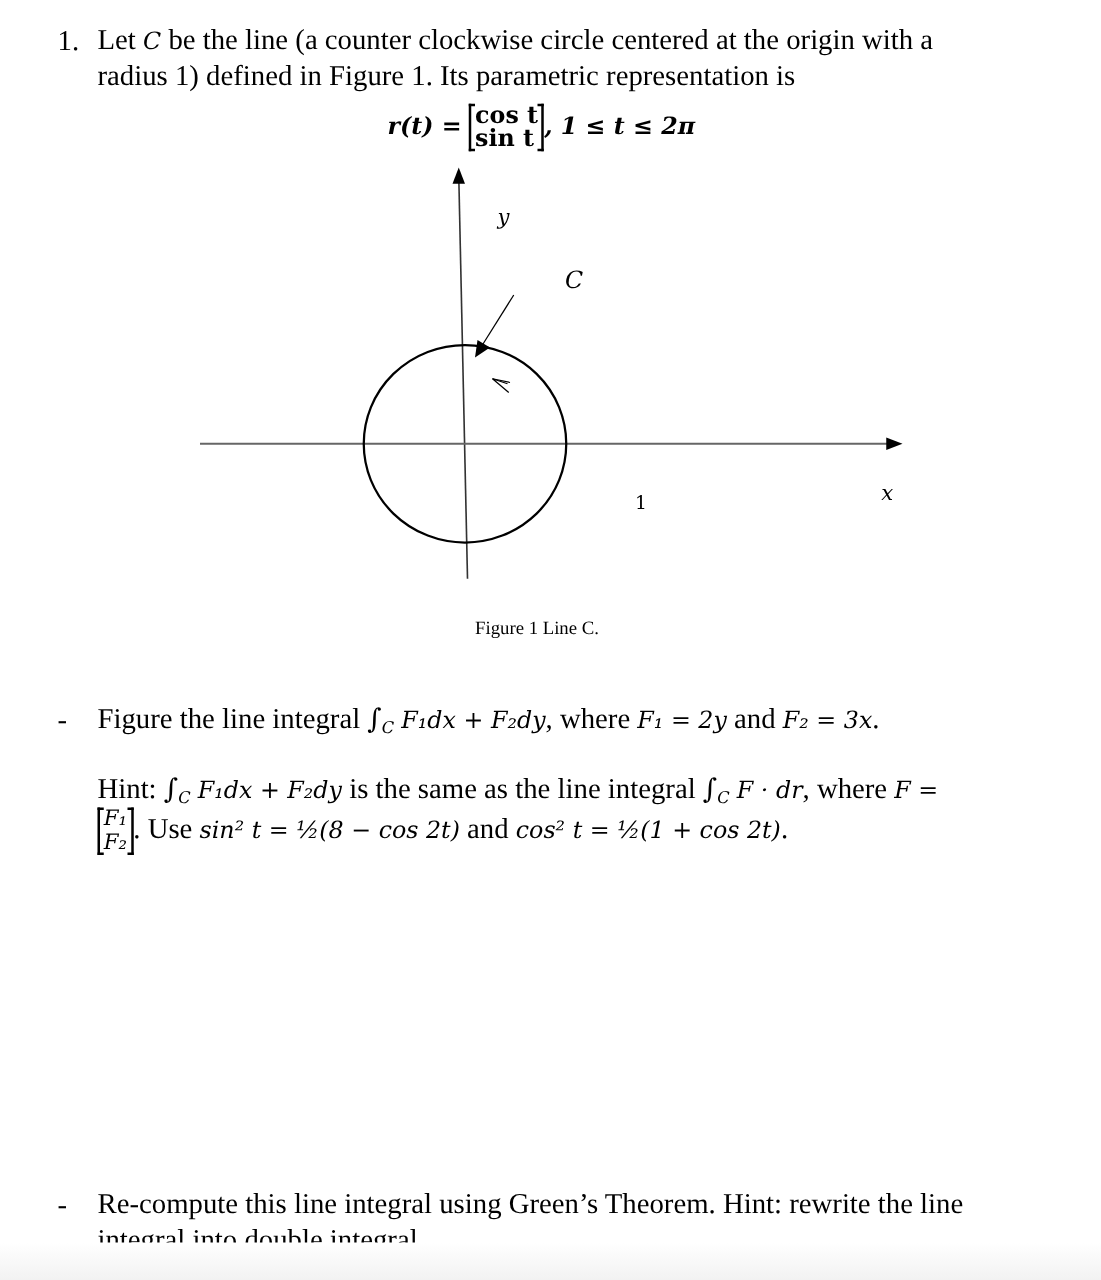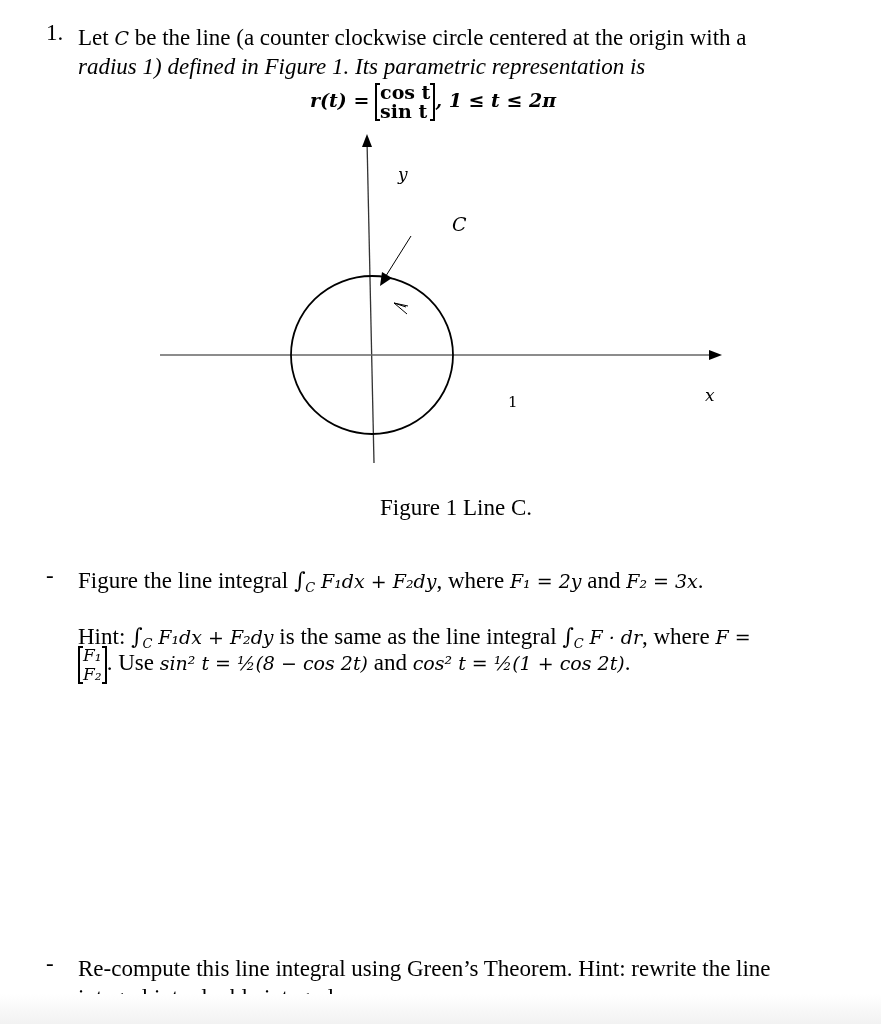--- a/index.html
+++ b/index.html
@@ -5,50 +5,50 @@
   html, body { margin: 0; padding: 0; }
   body {
     width: 881px; height: 1024px; position: relative; overflow: hidden;
     background: #ffffff; color: #000;
     font-family: "Liberation Serif", serif;
   }
   .bottom-fade {
     position: absolute; left: 0; right: 0; bottom: 0; height: 30px;
     background: linear-gradient(#ffffff, #f2f2f2);
   }
-  .line { position: absolute; font-size: 23px; line-height: 36px; white-space: nowrap; }
+  .line { position: absolute; font-size: 23px; line-height: 24px; white-space: nowrap; }
   .math { font-family: "DejaVu Serif", serif; font-style: italic; font-size: 19px; }
   .mr { font-family: "DejaVu Serif", serif; font-style: normal; font-size: 19px; }
   .it { font-style: italic; }
   .num { position: absolute; font-size: 23px; }
   .bullet { position: absolute; font-size: 23px; }
   sub.s { font-size: 13px; vertical-align: -4px; }
   .intg { font-family: "DejaVu Serif", serif; font-size: 22px; font-style: normal; }
   .matrix {
     display: inline-flex; flex-direction: column; vertical-align: middle;
     border-left: 2px solid #000; border-right: 2px solid #000;
     padding: 0 3px; line-height: 19px; position: relative;
   }
   .matrix::before, .matrix::after { content: ""; position: absolute; top: 0; bottom: 0; width: 5px;
     border-top: 2px solid #000; border-bottom: 2px solid #000; }
   .matrix::before { left: -2px; }
   .matrix::after { right: -2px; }
-  .caption { position: absolute; left: 380px; top: 495px; font-size: 23px; }
+  .caption { position: absolute; left: 380px; top: 495px; font-size: 15px; }
   svg.fig { position: absolute; left: 0; top: 0; }
   .lbl { position: absolute; font-family: "DejaVu Serif", serif; font-style: italic; font-size: 17px; }
   .lbl-n { position: absolute; font-family: "DejaVu Serif", serif; font-size: 15px; }
 </style>
 </head>
 <body>
 
 <span class="num" style="left:46px; top:20px;">1.</span>
 <div class="line" style="left:78px; top:20px;">
   <span>Let </span><span class="math">C</span><span> be the line (a counter clockwise circle centered at the origin with a</span>
 </div>
-<div class="line" style="left:78px; top:49px;font-style:italic;">radius 1) defined in Figure 1. Its parametric representation is</div>
+<div class="line" style="left:78px; top:49px;">radius 1) defined in Figure 1. Its parametric representation is</div>
 
 <div class="line" style="left:310px; top:80px; line-height:40px;font-weight:bold;">
   <span class="math">r(t) =</span>
   <span class="matrix mr">
     <span>cos t</span>
     <span>sin t</span>
   </span><span class="math">,  1 ≤ t ≤ 2π</span>
 </div>
 
 <svg class="fig" width="881" height="480">

